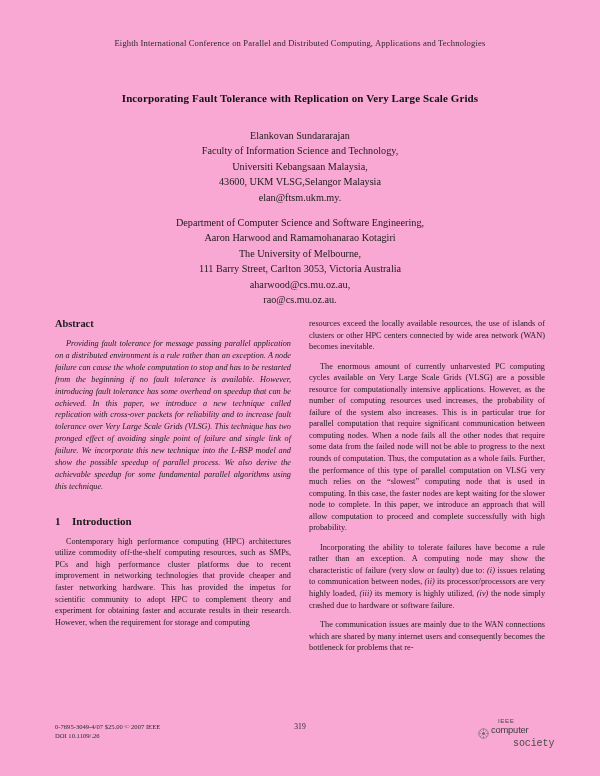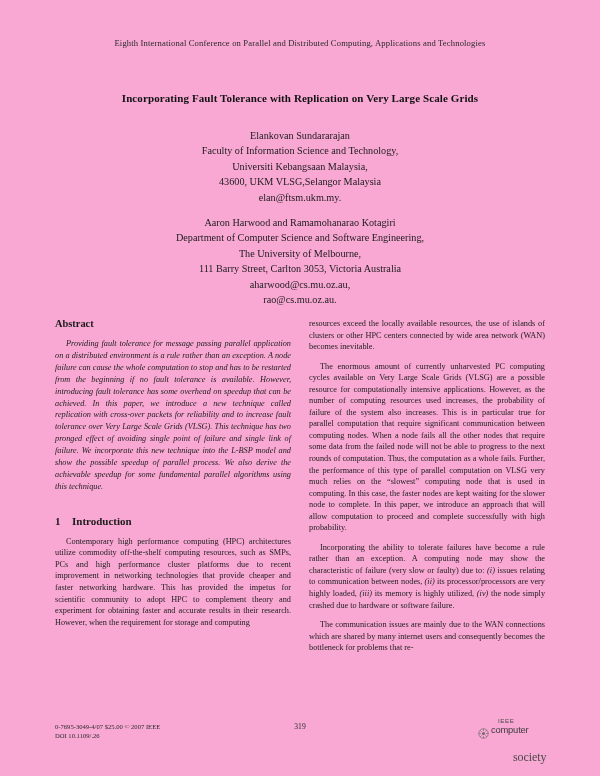--- a/index.html
+++ b/index.html
@@ -174,23 +174,23 @@
     left: 15px;
     top: 6px;
     font-size: 9.4px;
     font-family: "Liberation Sans", sans-serif;
     color: #3c3c3c;
     letter-spacing: -0.2px;
   }
   .cs-logo .word-society {
     position: absolute;
     left: 37px;
-    top: 32px;
-    font-size: 12px;
-    font-family: Liberation Serif, serif;
+    top: 20px;
+    font-size: 10px;
+    font-family: Liberation Mono, monospace;
     color: #4a4a4a;
     letter-spacing: -0.1px;
   }
 </style>
 </head>
 <body>
 
 <div class="page">
 
   <div class="conf-header">Eighth International Conference on Parallel and Distributed Computing, Applications and Technologies</div>
@@ -199,22 +199,22 @@
 
   <div class="authors">
     <div class="author-block">
       <span class="author-line">Elankovan Sundararajan</span>
       <span class="author-line">Faculty of Information Science and Technology,</span>
       <span class="author-line">Universiti Kebangsaan Malaysia,</span>
       <span class="author-line">43600, UKM VLSG,Selangor Malaysia</span>
       <span class="author-line">elan@ftsm.ukm.my.</span>
     </div>
     <div class="author-block">
+      <span class="author-line">Department of Computer Science and Software Engineering,</span>
       <span class="author-line">Aaron Harwood and Ramamohanarao Kotagiri</span>
-      <span class="author-line">Department of Computer Science and Software Engineering,</span>
       <span class="author-line">The University of Melbourne,</span>
       <span class="author-line">111 Barry Street, Carlton 3053, Victoria Australia</span>
       <span class="author-line">aharwood@cs.mu.oz.au,</span>
       <span class="author-line">rao@cs.mu.oz.au.</span>
     </div>
   </div>
 
   <div class="col col-left">
     <div class="sec-head-centered">Abstract</div>
     <p class="abstract">Providing fault tolerance for message passing parallel application on a distributed environment is a rule rather than an exception. A node failure can cause the whole computation to stop and has to be restarted from the beginning if no fault tolerance is available. However, introducing fault tolerance has some overhead on speedup that can be achieved. In this paper, we introduce a new technique called replication with cross-over packets for reliability and to increase fault tolerance over Very Large Scale Grids (VLSG). This technique has two pronged effect of avoiding single point of failure and single link of failure. We incorporate this new technique into the L-BSP model and show the possible speedup of parallel process. We also derive the achievable speedup for some fundamental parallel algorithms using this technique.</p>

